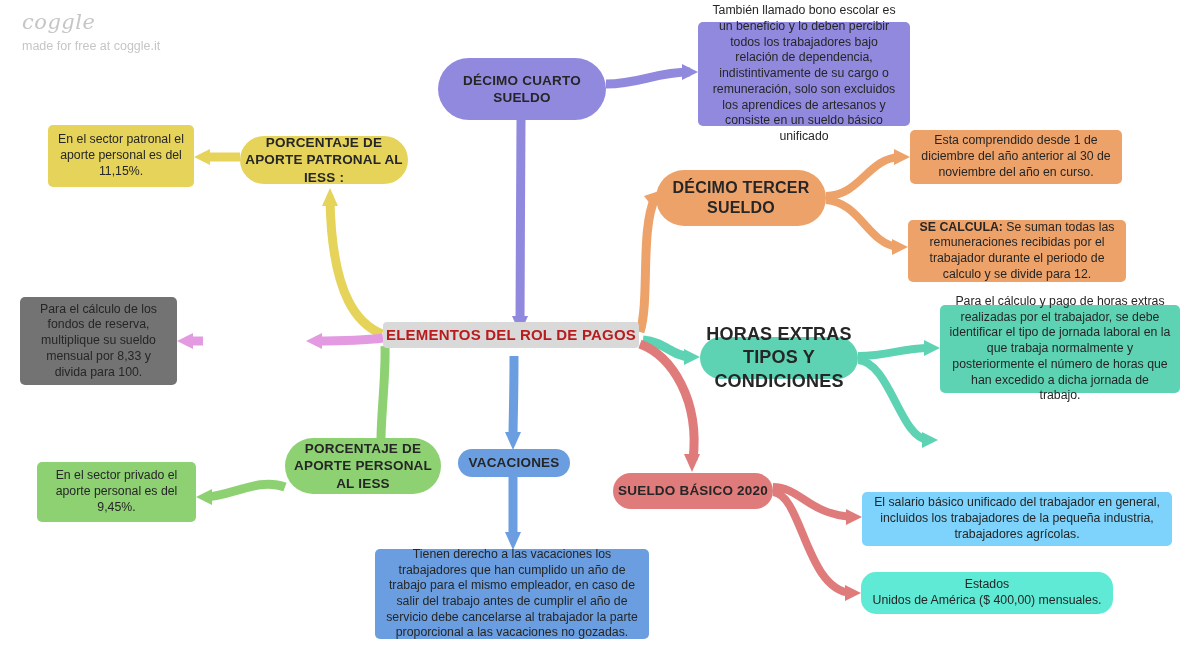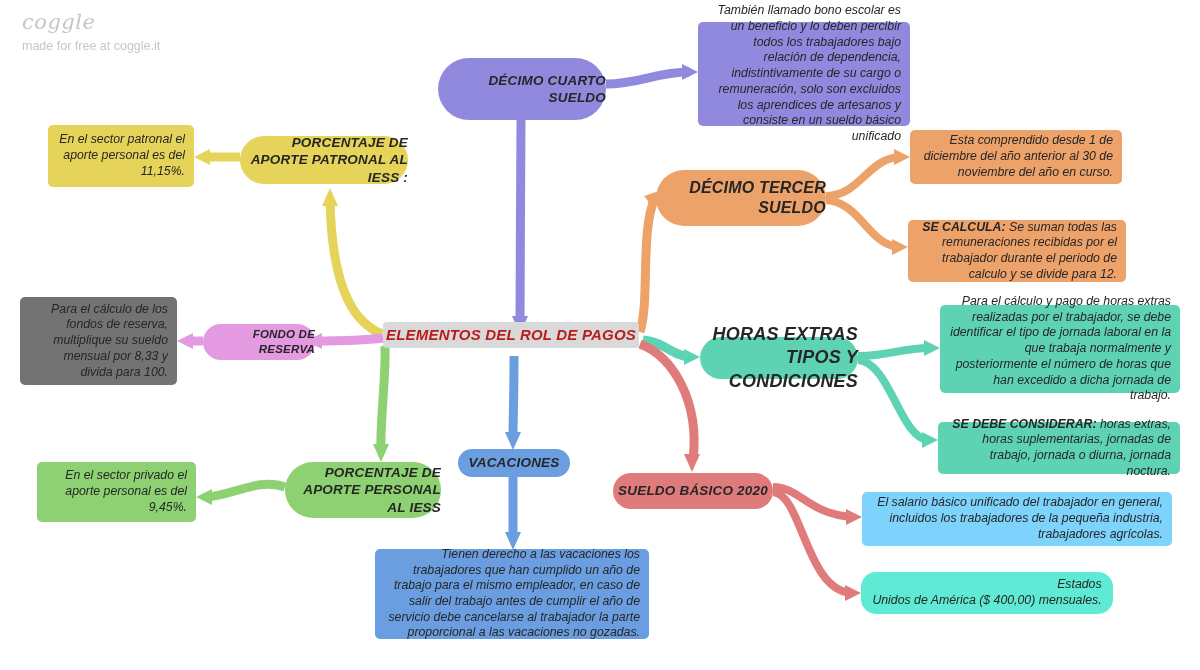--- a/index.html
+++ b/index.html
@@ -45,24 +45,23 @@
     color: #c6c6c6;
   }
 
   
   .node {
     position: absolute;
     box-sizing: border-box;
     display: flex;
     align-items: center;
     justify-content: center;
-    text-align: right;
+    text-align: center;
     color: #262626;
     line-height: 1.28;
-    font-style: italic;
   }
   .pill {
     border-radius: 999px;
     font-weight: bold;
     font-size: 13.5px;
     letter-spacing: 0.2px;
   }
   .leaf {
     border-radius: 5px;
     font-size: 12.3px;
@@ -177,40 +176,32 @@
   </div>
   <div class="node leaf" style="left:910px; top:130px; width:212px; height:54px; background:#eda26a;">
     <span>Esta comprendido desde 1 de diciembre del año anterior al 30 de noviembre del año en curso.</span>
   </div>
   <div class="node leaf" style="left:908px; top:220px; width:218px; height:62px; background:#eda26a;">
     <span>
       <b>SE CALCULA:</b><span> Se suman todas las remuneraciones recibidas por el trabajador durante el periodo de calculo y se divide para 12.</span>
     </span>
   </div>
 
-  <div class="node pill" style="left:203px; top:324px; width:112px; height:36px; background:#e39ae0; font-size:11.5px;">
-    <span>FONDO DE RESERVA</span>
-  </div>
   <div class="node leaf" style="left:20px; top:297px; width:157px; height:88px; background:#737373;">
     <span>Para el cálculo de los fondos de reserva, multiplique su sueldo mensual por 8,33 y divida para 100.</span>
   </div>
 
   <div class="node pill" style="left:700px; top:337px; width:158px; height:42px; background:#5ed3b4; font-size:18px;">
     <span>HORAS EXTRAS TIPOS Y CONDICIONES</span>
   </div>
   <div class="node leaf" style="left:940px; top:305px; width:240px; height:88px; background:#5ed3b4;">
     <span>Para el cálculo y pago de horas extras realizadas por el trabajador, se debe identificar el tipo de jornada laboral en la que trabaja normalmente y posteriormente el número de horas que han excedido a dicha jornada de trabajo.</span>
   </div>
-  <div class="node leaf" style="left:938px; top:422px; width:242px; height:52px; background:#5ed3b4;">
-    <span>
-      <b>SE DEBE CONSIDERAR:</b><span> horas extras, horas suplementarias, jornadas de trabajo, jornada o diurna, jornada noctura.</span>
-    </span>
-  </div>
-
-  <div class="node pill" style="left:285px; top:462px; width:156px; height:56px; background:#8ed173;">
+
+  <div class="node pill" style="left:285px; top:438px; width:156px; height:56px; background:#8ed173;">
     <span>PORCENTAJE DE APORTE PERSONAL AL IESS</span>
   </div>
   <div class="node leaf" style="left:37px; top:462px; width:159px; height:60px; background:#8ed173;">
     <span>En el sector privado el aporte personal es del 9,45%.</span>
   </div>
 
   <div class="node pill" style="left:458px; top:449px; width:112px; height:28px; background:#6a9ee0;">
     <span>VACACIONES</span>
   </div>
   <div class="node leaf" style="left:375px; top:549px; width:274px; height:90px; background:#6a9ee0;">

